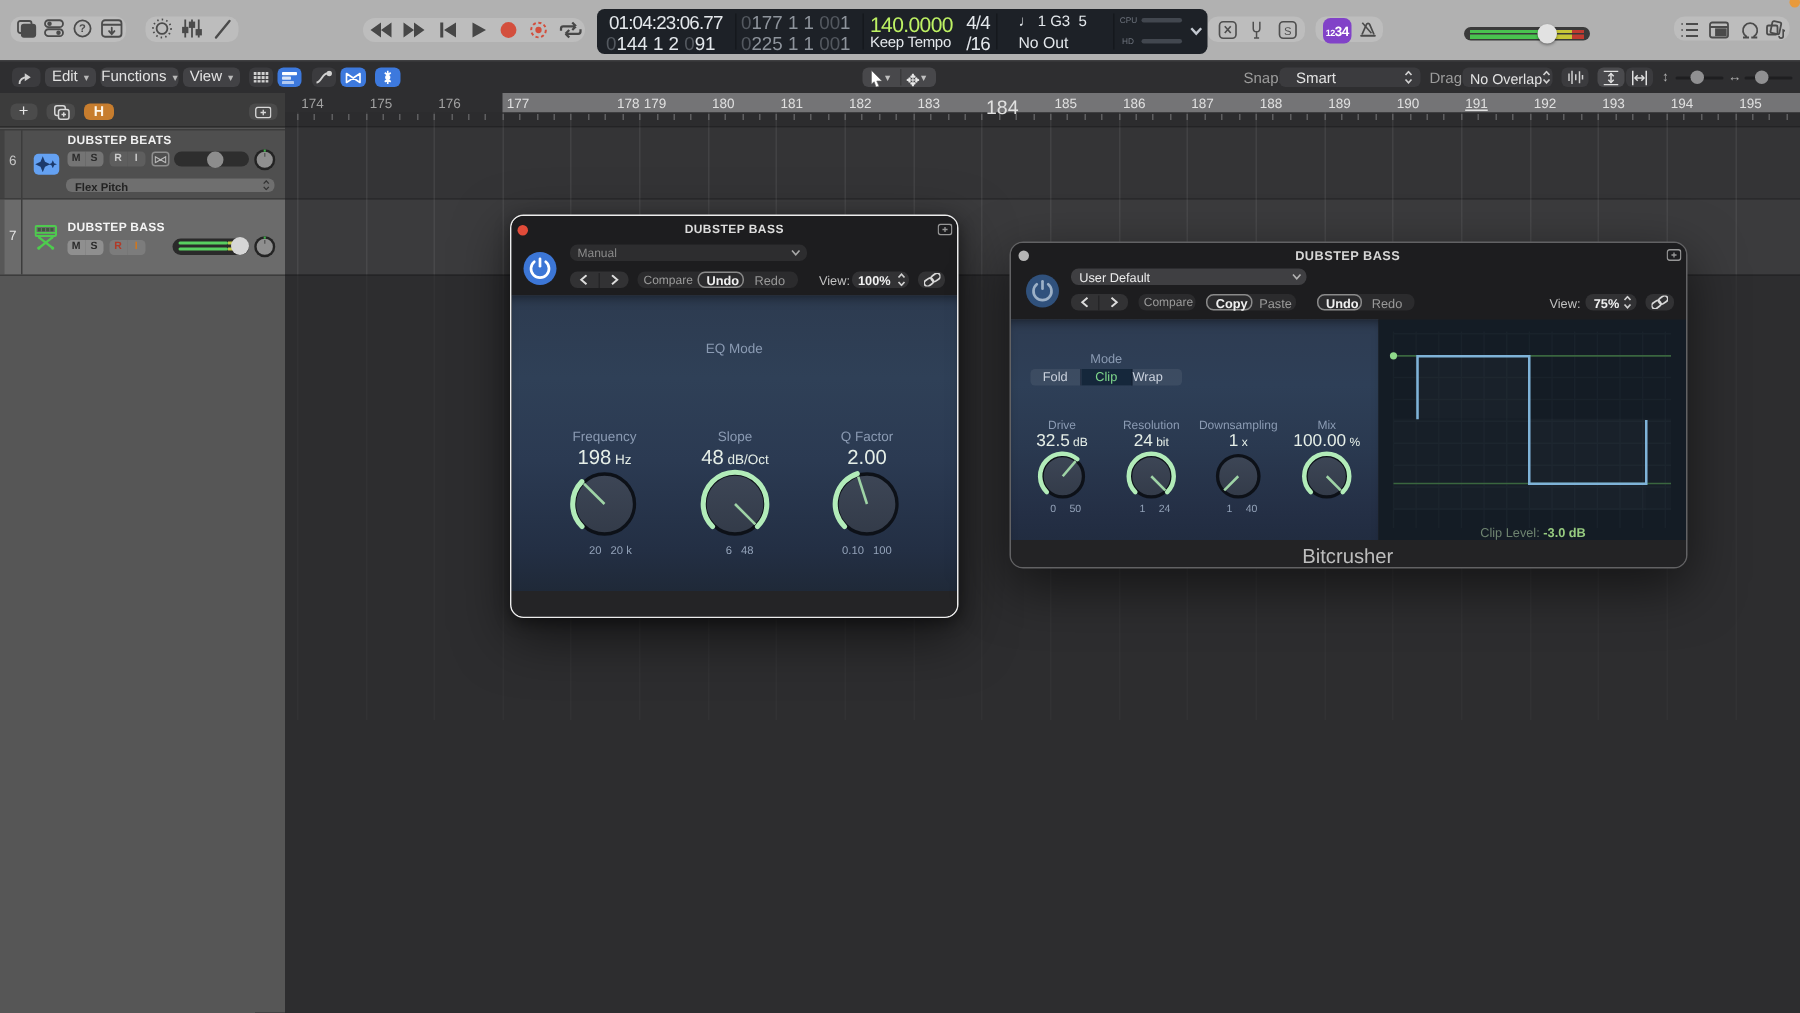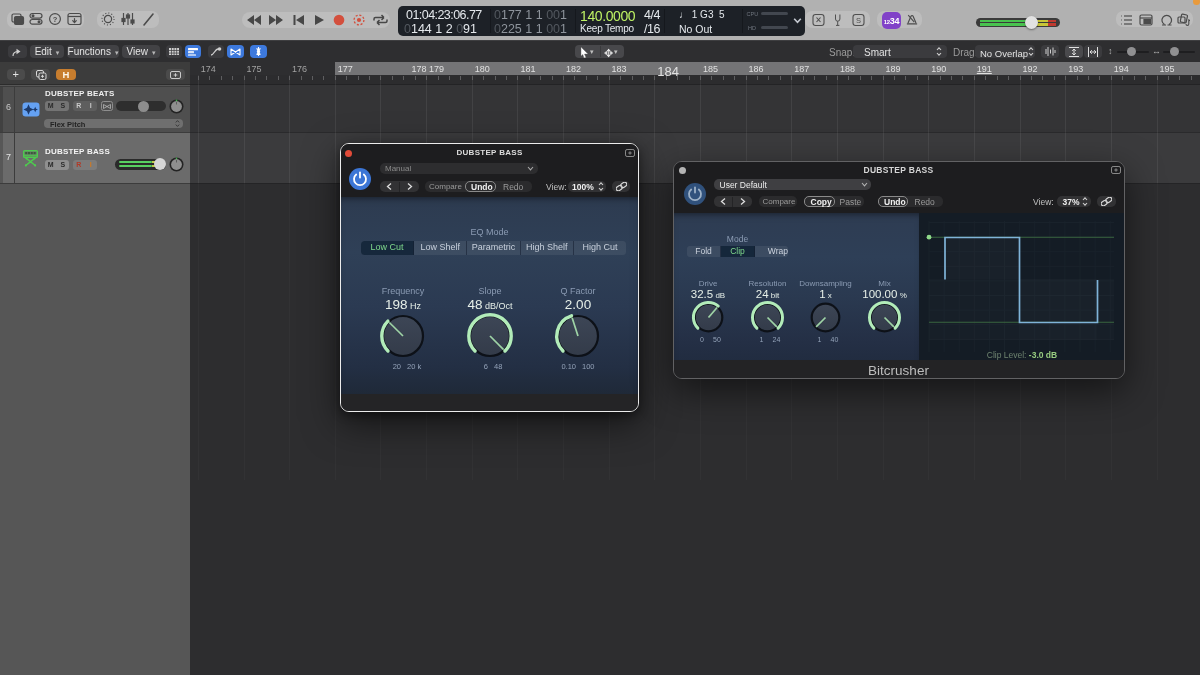--- a/index.html
+++ b/index.html
@@ -538,27 +538,20 @@
       </svg>
       <div class="abs" style="left:270.5px;top:37.5px;width:18.5px;height:11px;background:#323234;border-radius:5px;"></div>
       <svg class="abs" style="left:274.5px;top:38.5px" width="11" height="9" viewBox="0 0 11 9">
         <g transform="rotate(-35 5.5 4.5)" stroke="#d8d8d8" stroke-width="1.15" fill="none">
           <rect x="-0.5" y="2.4" width="6.4" height="4.2" rx="2.1"></rect>
           <rect x="5.1" y="2.4" width="6.4" height="4.2" rx="2.1"></rect>
         </g>
       </svg>
       <div class="abs" style="left:0;top:53px;width:100%;height:197px;background:linear-gradient(180deg,#2d3b50 0%,#2f4057 28%,#2b3a52 56%,#232f44 86%,#1f2938 100%);box-shadow:inset 0 5px 7px -4px rgba(0,0,0,0.5);"></div>
       <div class="abs" style="left:0;top:83px;width:100%;text-align:center;font-size:9px;color:#8b9bb3;">EQ Mode</div>
-      <div class="abs" style="left:20px;top:97.5px;width:265px;height:13.5px;background:rgba(255,255,255,0.07);border-radius:3.5px;display:flex;">
-        <div style="flex:1;background:#16283c;border-right:1px solid rgba(20,30,48,0.55);border-radius:3.5px 0 0 3.5px;color:#7fd98c;font-size:9px;text-align:center;line-height:13.5px;">Low Cut</div>
-        <div style="flex:1;border-right:1px solid rgba(20,30,48,0.55);color:#c8d0dc;font-size:9px;text-align:center;line-height:13.5px;">Low Shelf</div>
-        <div style="flex:1;border-right:1px solid rgba(20,30,48,0.55);color:#c8d0dc;font-size:9px;text-align:center;line-height:13.5px;">Parametric</div>
-        <div style="flex:1;border-right:1px solid rgba(20,30,48,0.55);color:#c8d0dc;font-size:9px;text-align:center;line-height:13.5px;">High Shelf</div>
-        <div style="flex:1;color:#c8d0dc;font-size:9px;text-align:center;line-height:13.5px;">High Cut</div>
-      </div>
       <div class="abs" style="left:17px;top:142.5px;width:90px;text-align:center;font-size:9px;color:#8b9bb3;">Frequency</div>
       <div class="abs" style="left:104px;top:142.5px;width:90px;text-align:center;font-size:9px;color:#8b9bb3;">Slope</div>
       <div class="abs" style="left:192px;top:142.5px;width:90px;text-align:center;font-size:9px;color:#8b9bb3;">Q Factor</div>
       <div class="abs" style="left:2px;top:153px;width:120px;text-align:center;font-size:13.5px;color:#e6efe8;">198<span style="font-size:9px;"> Hz</span></div>
       <div class="abs" style="left:89px;top:153px;width:120px;text-align:center;font-size:13.5px;color:#e6efe8;">48<span style="font-size:9px;"> dB/Oct</span></div>
       <div class="abs" style="left:177px;top:153px;width:120px;text-align:center;font-size:13.5px;color:#e6efe8;">2.00</div>
       <svg style="position:absolute;left:35.0px;top:165.5px" width="54" height="54" viewBox="0 0 54 54">
         <defs>
           <linearGradient id="g620_1925" x1="0" y1="0" x2="0" y2="1">
             <stop offset="0" stop-color="#3d4656"></stop>
@@ -630,38 +623,38 @@
       <div class="abs" style="left:130.5px;top:34.5px;width:60px;height:11px;background:#2b2b2d;border-radius:5px;"></div>
       <div class="abs" style="left:130.5px;top:34.5px;width:31px;height:11px;background:#2b2b2d;border:1px solid #8a8a8a;border-radius:5px;"></div>
       <div class="abs" style="left:137px;top:35.5px;font-size:8.5px;color:#f0f0f0;font-weight:bold;">Copy</div>
       <div class="abs" style="left:166px;top:35.5px;font-size:8.5px;color:#9a9a9a;">Paste</div>
       <div class="abs" style="left:204.5px;top:34.5px;width:65px;height:11px;background:#2b2b2d;border-radius:5px;"></div>
       <div class="abs" style="left:204.5px;top:34.5px;width:30px;height:11px;background:#2b2b2d;border:1px solid #8a8a8a;border-radius:5px;"></div>
       <div class="abs" style="left:210.5px;top:35.5px;font-size:8.5px;color:#f0f0f0;font-weight:bold;">Undo</div>
       <div class="abs" style="left:241px;top:35.5px;font-size:8.5px;color:#9a9a9a;">Redo</div>
       <div class="abs" style="left:359.5px;top:35.5px;font-size:8.5px;color:#c2c2c2;">View:</div>
       <div class="abs" style="left:383px;top:34.5px;width:34px;height:11px;background:#323234;border-radius:5px;"></div>
-      <div class="abs" style="left:389px;top:35.5px;font-size:8.5px;color:#f0f0f0;font-weight:bold;">37%</div>
+      <div class="abs" style="left:389px;top:35.5px;font-size:8.5px;color:#f0f0f0;font-weight:bold;">75%</div>
       <svg class="abs" style="left:408px;top:35.5px" width="6" height="9" viewBox="0 0 6 9">
         <path d="M1 3 L3 0.8 L5 3 M1 6 L3 8.2 L5 6" stroke="#d0d0d0" stroke-width="1.1" fill="none"></path>
       </svg>
       <div class="abs" style="left:423.5px;top:34.5px;width:18.5px;height:11px;background:#323234;border-radius:5px;"></div>
       <svg class="abs" style="left:427.5px;top:35.5px" width="11" height="9" viewBox="0 0 11 9">
         <g transform="rotate(-35 5.5 4.5)" stroke="#d8d8d8" stroke-width="1.15" fill="none">
           <rect x="-0.5" y="2.4" width="6.4" height="4.2" rx="2.1"></rect>
           <rect x="5.1" y="2.4" width="6.4" height="4.2" rx="2.1"></rect>
         </g>
       </svg>
       <div class="abs" style="left:0;top:51px;width:245.5px;height:147px;background:linear-gradient(180deg,#2e3c52 0%,#2e3f57 30%,#2a3950 58%,#242f45 88%,#212c40 100%);box-shadow:inset 0 5px 7px -4px rgba(0,0,0,0.5);"></div>
       <div class="abs" style="left:245.5px;top:51px;width:206.5px;height:147px;background:#141c25;"></div>
       <div class="abs" style="left:24px;top:72.5px;width:80px;text-align:center;font-size:8.5px;color:#8b9bb3;">Mode</div>
       <div class="abs" style="left:13.5px;top:84px;width:101px;height:11px;background:rgba(255,255,255,0.07);border-radius:3px;display:flex;">
         <div style="flex:1;border-right:1px solid rgba(20,30,48,0.55);color:#ccd3de;font-size:8.5px;text-align:center;line-height:11px;">Fold</div>
         <div style="flex:1;background:#15273b;border-right:1px solid rgba(20,30,48,0.55);color:#7fd98c;font-size:8.5px;text-align:center;line-height:11px;">Clip</div>
-        <div style="flex:1;color:#ccd3de;font-size:8.5px;text-align:right;line-height:11px;">Wrap</div>
+        <div style="flex:1;color:#ccd3de;font-size:8.5px;text-align:left;line-height:11px;">Wrap</div>
       </div>
       <div class="abs" style="left:-10.5px;top:117.5px;width:90px;text-align:center;font-size:8px;color:#8b9bb3;">Drive</div>
       <div class="abs" style="left:-10.5px;top:126.5px;width:90px;text-align:center;font-size:11.5px;color:#e6efe8;">32.5<span style="font-size:8px;"> dB</span></div>
       <svg style="position:absolute;left:14.0px;top:135.0px" width="41" height="41" viewBox="0 0 41 41">
         <defs>
           <linearGradient id="g345_1555" x1="0" y1="0" x2="0" y2="1">
             <stop offset="0" stop-color="#3d4656"></stop>
             <stop offset="1" stop-color="#333b49"></stop>
           </linearGradient>
         </defs>

